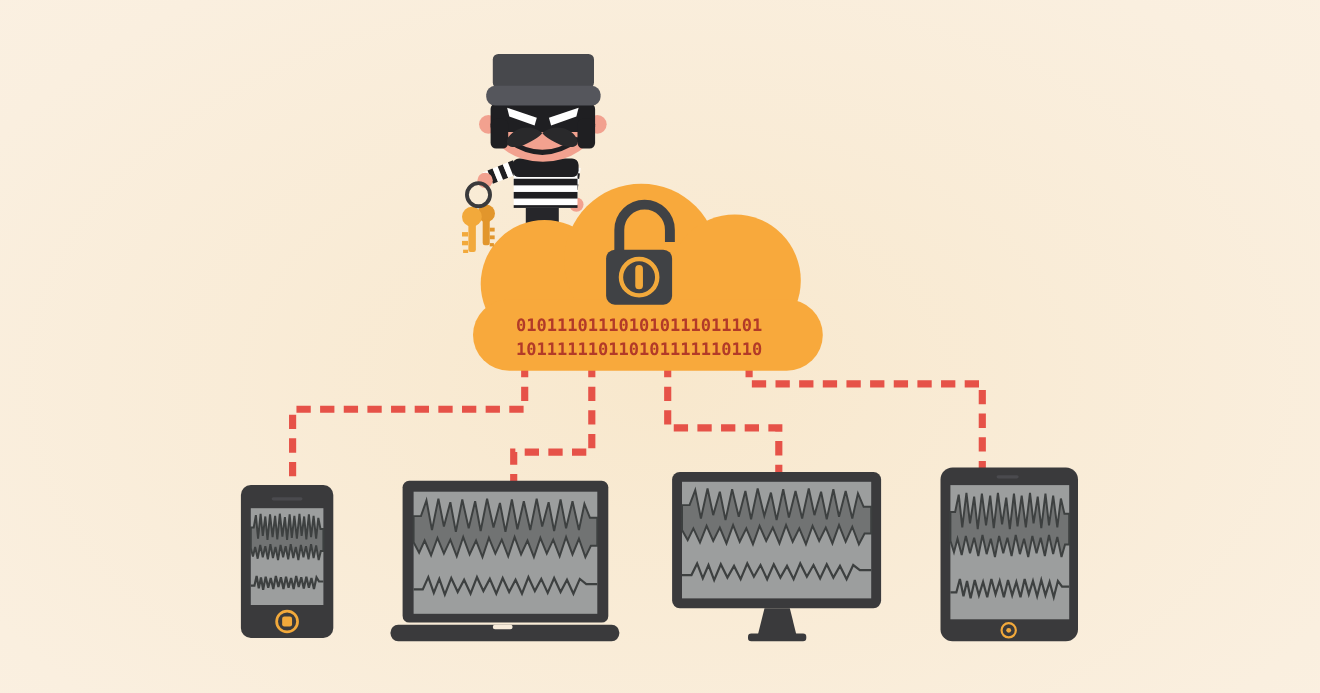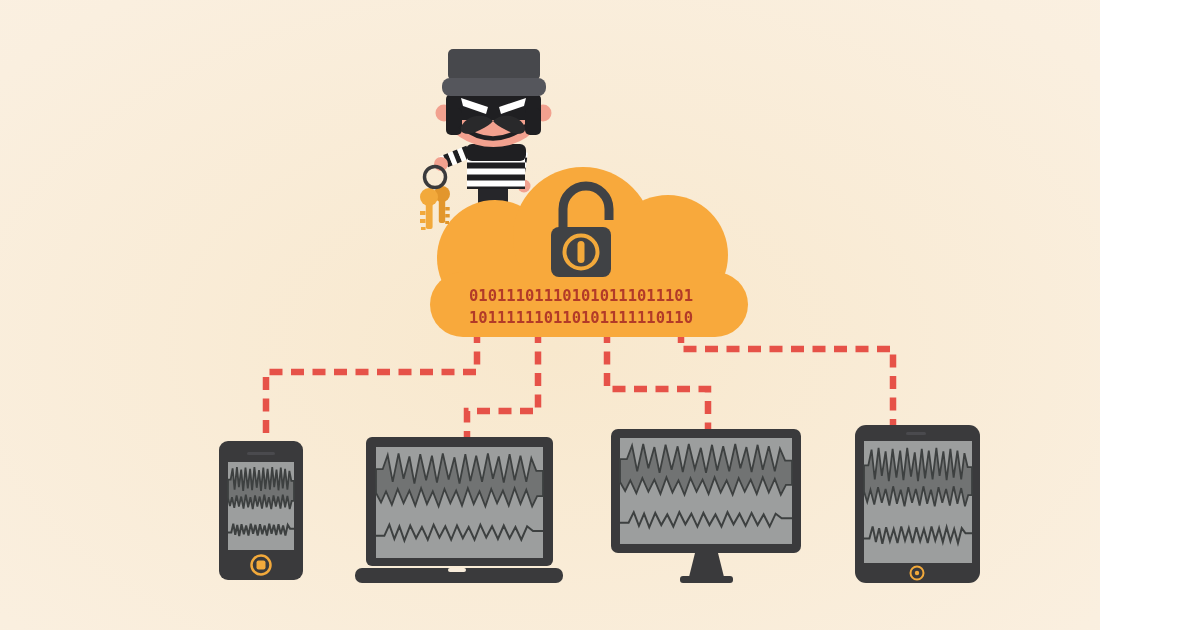--- a/index.html
+++ b/index.html
@@ -1,17 +1,17 @@
 <!DOCTYPE html>
 <html style="--bg-center: #F8E8CD; --bg-edge: #FAEFDF; --cloud-orange: #F8A93C; --dash-red: #E65248; --binary-red: #B23A28; --device-dark: #3A3A3C; --lock-gray: #404245; --screen-gray: #9C9E9E; --band-gray: #717373; --line-gray: #3D4040; --key-gold: #F2A93B; --key-gold-dark: #E2962C; --skin-pink: #F2A18F; --mask-black: #1F1F22; --hat-gray: #47484C; --hat-brim-gray: #55565C; --shirt-white: #FFFFFF; --pants-gray: #26262A; --notch-cream: #F7EBDA;"><head>
 <meta charset="utf-8">
 <style>
   html,body{margin:0;padding:0;}
   .canvas-wrap{
-    position:relative;width:1100px;height:630px;overflow:hidden;
+    position:relative;width:1200px;height:630px;overflow:hidden;
     background:radial-gradient(ellipse 1000px 620px at 50% 55%, var(--bg-center,#F8E8CD) 0%, var(--bg-edge,#FAEFDF) 70%, #FBF1E4 100%);
     font-family:"DejaVu Sans","Liberation Sans",sans-serif;
   }
   svg{display:block;}
   .cloud{fill:var(--cloud-orange);}
   .dash{stroke:var(--dash-red);stroke-width:6.5;fill:none;stroke-dasharray:13 8.5;}
   .frame{fill:var(--device-dark);}
   .lockbody{fill:var(--lock-gray);}
   .lockshackle{stroke:var(--lock-gray);stroke-width:9;fill:none;}
   .screenbg{fill:var(--screen-gray);}

